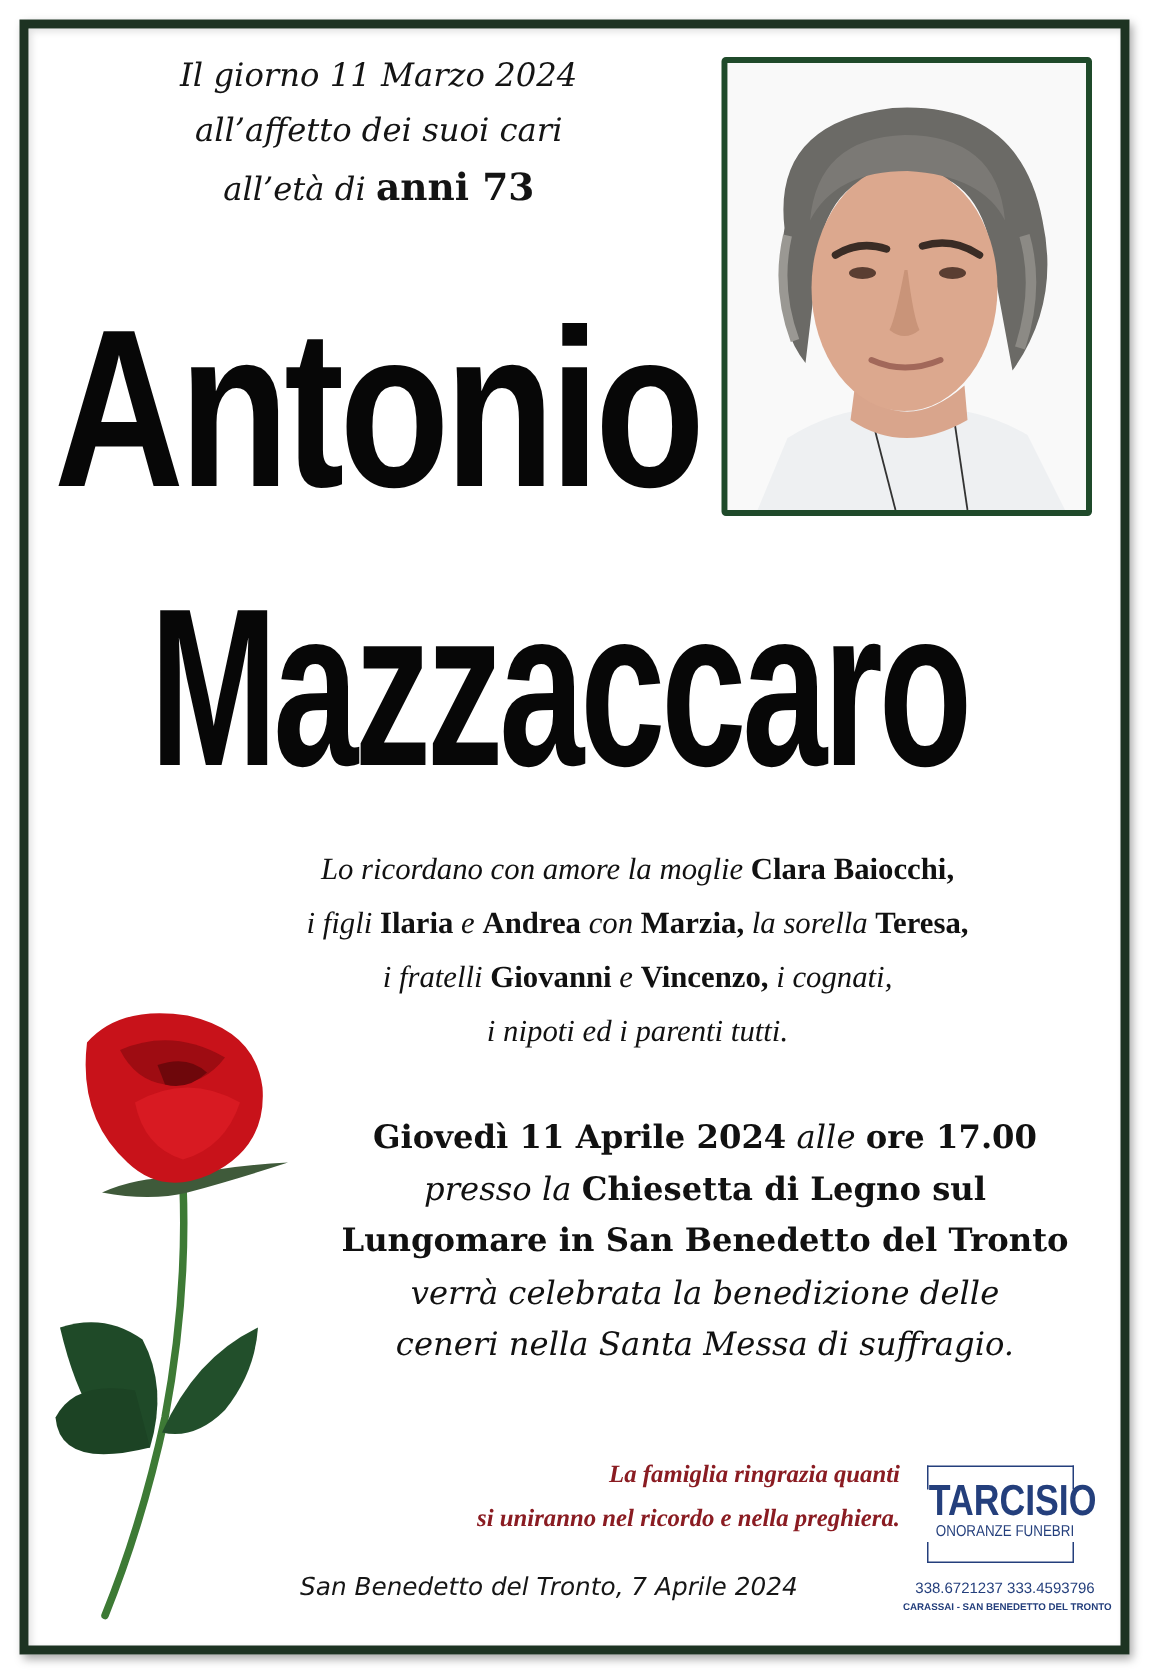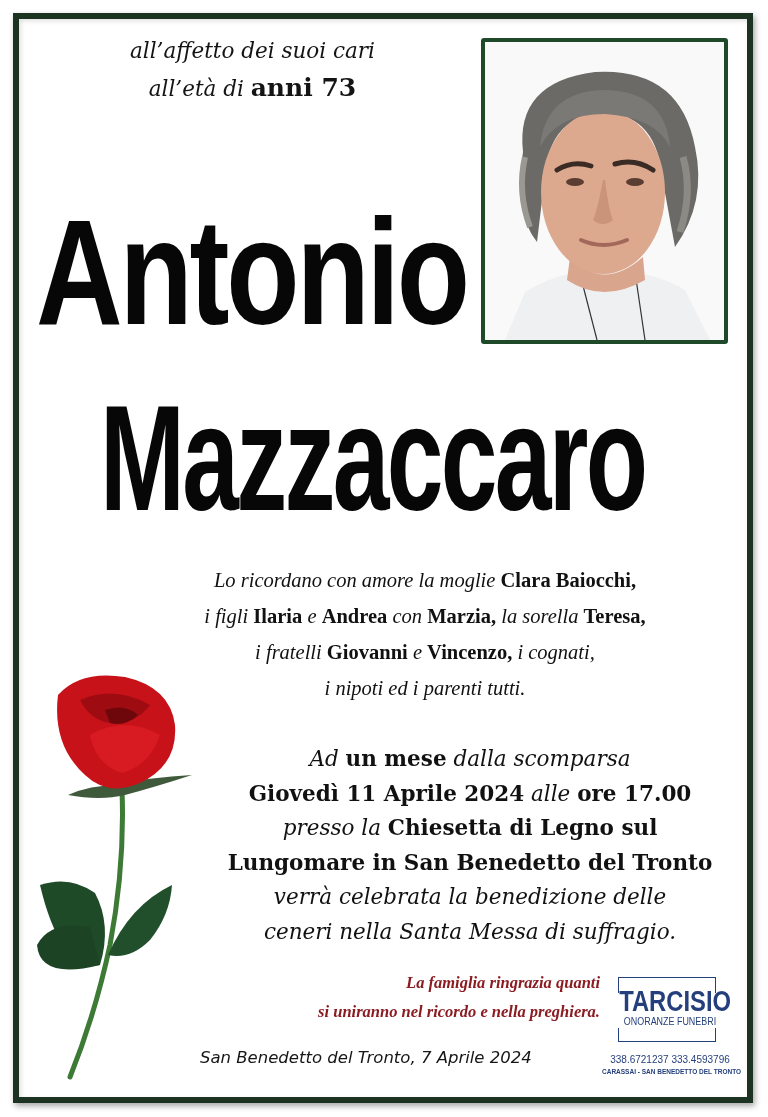--- a/index.html
+++ b/index.html
@@ -103,20 +103,21 @@
       position: absolute; left: -6px; top: 95px; width: 136px;
       font-size: 6.5px; font-weight: bold; line-height: 9px; white-space: nowrap;
     }
   </style>
 </head>
 <body>
 
 <div class="frame"></div>
 
 <div class="intro">
+  <div>Il giorno 11 Marzo 2024</div>
   <div>all’affetto dei suoi cari</div>
   <div>
     <span>all’età di</span>
     <span class="bold-age">anni 73</span>
   </div>
 </div>
 
 <div class="photo">
   <svg width="239" height="298" viewBox="0 0 239 298">
     <rect width="239" height="298" fill="#f9f9f9"></rect>
@@ -190,25 +191,20 @@
 
     <path d="M28 30 Q50 5 95 12 Q140 22 145 60 Q148 100 110 118 Q78 132 55 110 Q22 80 28 30 Z" fill="#c8121a"></path>
     <path d="M50 35 Q85 20 120 40 Q105 60 80 58 Q60 55 50 35 Z" fill="#9e0c12"></path>
     <path d="M60 70 Q95 50 130 70 Q120 100 92 108 Q66 100 60 70 Z" fill="#d81a22"></path>
     <path d="M75 45 Q95 38 108 50 Q95 62 80 58 Z" fill="#6e070b"></path>
   </svg>
 </div>
 
 <div class="ceremony">
   <div>
-    <i>Ad</i>
-    <b>un mese</b>
-    <i>dalla scomparsa</i>
-  </div>
-  <div>
     <b>Giovedì 11 Aprile 2024</b>
     <i>alle</i>
     <b>ore 17.00</b>
   </div>
   <div>
     <i>presso la</i>
     <b>Chiesetta di Legno sul</b>
   </div>
   <div>
     <b>Lungomare in San Benedetto del Tronto</b>

